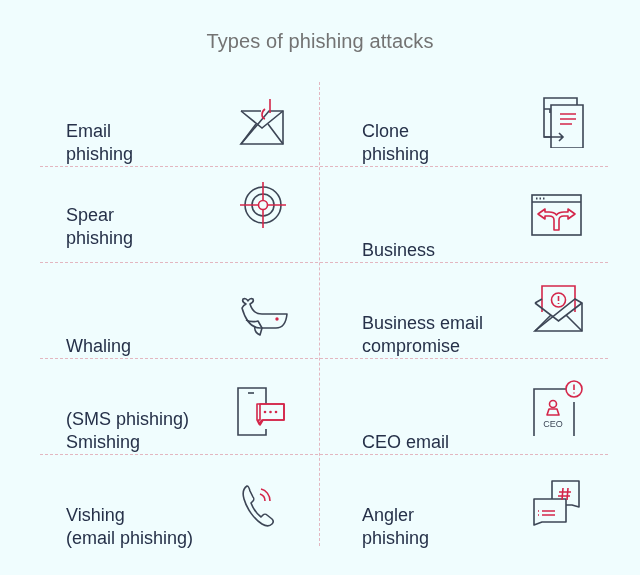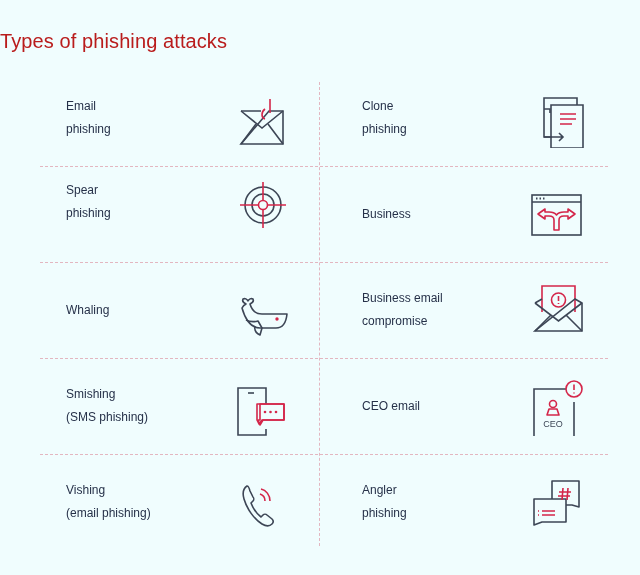--- a/index.html
+++ b/index.html
@@ -13,23 +13,23 @@
       position: relative;
       overflow: hidden;
       font-family: "Liberation Sans", "DejaVu Sans", sans-serif;
       color: #1f2a44;
     }
     .title {
       position: absolute;
       left: 0;
       top: 30px;
       width: 640px;
-      text-align: left;
+      text-align: center;
       font-size: 20px;
-      color: #b91c1c;
+      color: #737373;
       letter-spacing: 0.1px;
     }
     .vdiv {
       position: absolute;
       left: 319px;
       top: 82px;
       height: 464px;
       width: 0;
       border-left: 1.5px dashed #e3b6c0;
     }
@@ -46,22 +46,22 @@
       height: 96px;
     }
     .cell .label {
       position: absolute;
       left: 26px;
       top: 0;
       height: 96px;
       width: 160px;
       display: flex;
       flex-direction: column;
-      justify-content: center;
-      font-size: 12px;
+      justify-content: flex-end;
+      font-size: 18px;
       line-height: 23px;
       color: #263149;
     }
     .cell .icon {
       position: absolute;
       left: 192px;
       top: 18px;
       width: 60px;
       height: 60px;
     }
@@ -167,22 +167,22 @@
       <path d="M30.5 16 V21 M30.5 23 V24" stroke="#d4264a"></path>
       <path d="M7 23 L14 19 M47 19 L54 23 V51 H7 Z" stroke="#3d4656"></path>
       <path d="M7 23 L30.5 41 L54 23" stroke="#3d4656"></path>
       <path d="M7 51 L23 35 M54 51 L38 35" stroke="#3d4656"></path>
     </svg>
   </div>
 </div>
 
 <div class="cell" style="left:40px; top:358px">
   <div class="label">
+    <span>(SMS phishing)</span>
     <span>Smishing</span>
-    <span>(SMS phishing)</span>
   </div>
   <div class="icon">
     <svg viewBox="0 0 60 60" fill="none" stroke-width="1.6">
       <path d="M34 28 V12 H6 V59 H34 V53" stroke="#3d4656"></path>
       <path d="M16 17 H22" stroke="#3d4656"></path>
       <path d="M28 28 H52 V44 H31 L28 49 L26 44 H28 Z" stroke="#d4264a" stroke-linejoin="round"></path>
       <path d="M26 28 H52 V44 H30 L27 48 L25 44 V28 Z" stroke="#d4264a" stroke-linejoin="round"></path>
       <circle cx="33" cy="36" r="1.3" fill="#d4264a"></circle>
       <circle cx="38.5" cy="36" r="1.3" fill="#d4264a"></circle>
       <circle cx="44" cy="36" r="1.3" fill="#d4264a"></circle>

